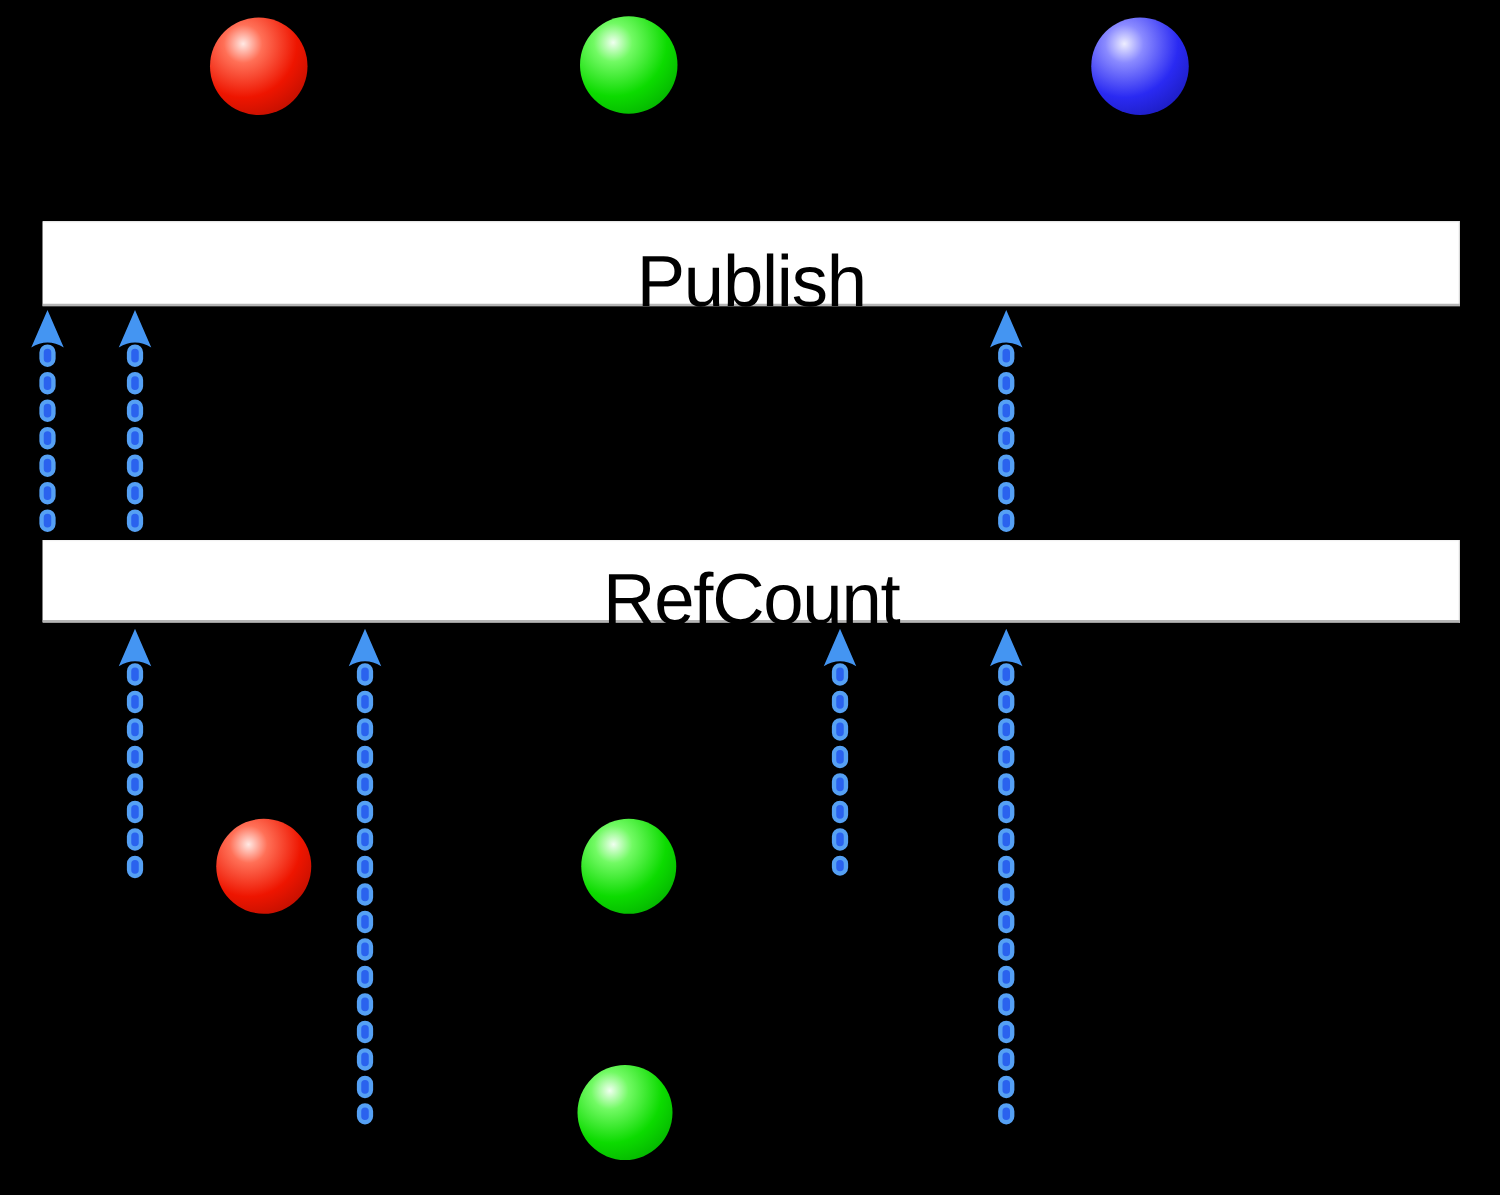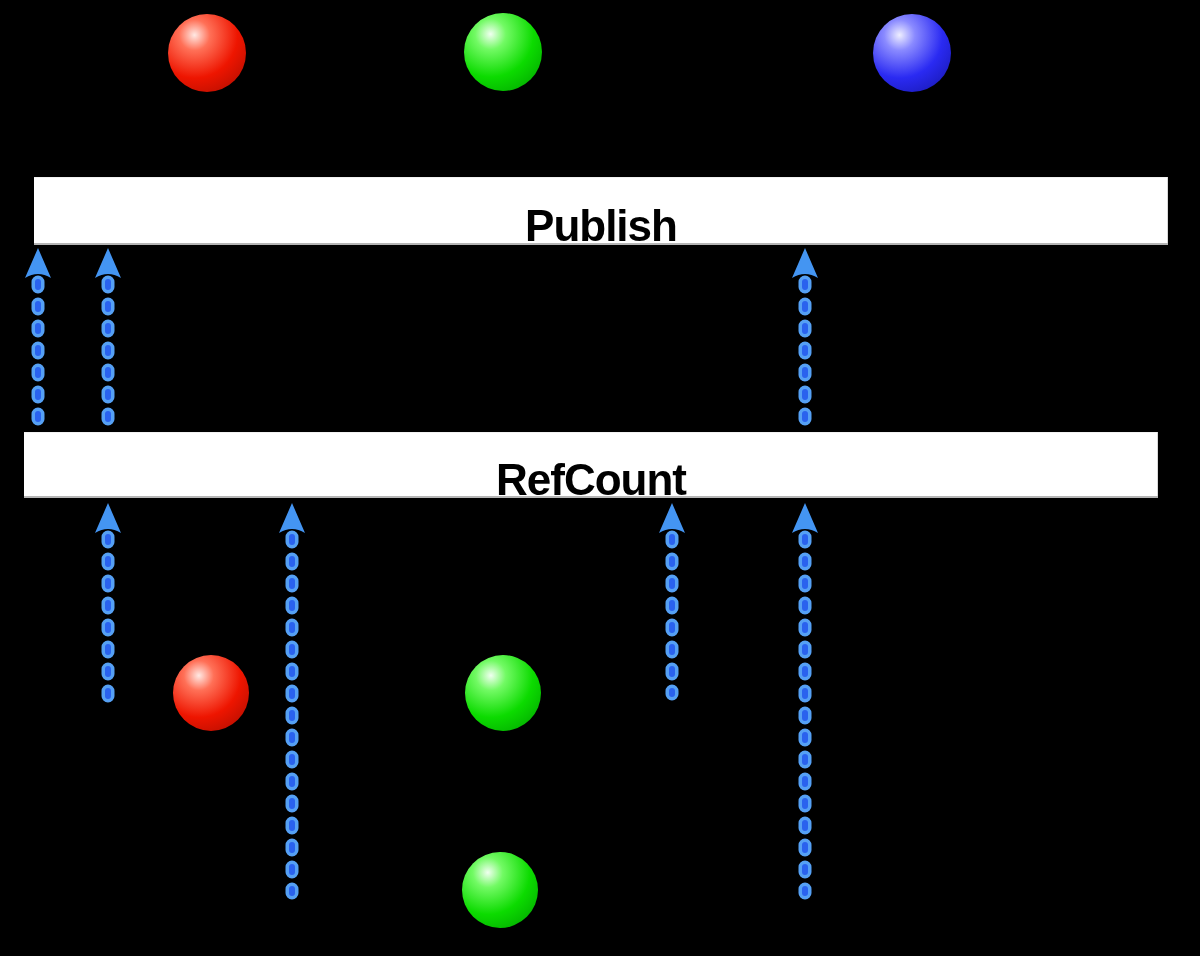--- a/index.html
+++ b/index.html
@@ -20,22 +20,22 @@
   .operator-bar {
     position: absolute;
     background: #ffffff;
     box-shadow: inset 0 -2px 0 #b5b5b5, inset -1px 0 0 #d8d8d8, inset 0 1px 0 #f2f2f2;
     display: flex;
     align-items: center;
     justify-content: center;
   }
   .operator-bar .bar-label {
     color: #000;
-    font-weight: 700;
-    font-size: 44px;
+    font-weight: 400;
+    font-size: 58px;
     letter-spacing: -1px;
     line-height: 1;
     transform: translateY(-2px);
     margin-top: 34px;
   }
   .marble {
     position: absolute;
     border-radius: 50%;
   }
 </style>
@@ -50,21 +50,21 @@
       <div class="marble" style="left: 873px; top: 14px; width: 78px; height: 78px; background: radial-gradient(circle at 34% 27%, rgb(238, 238, 255) 0%, rgb(138, 138, 255) 20%, rgb(42, 42, 242) 56%, rgb(22, 22, 171) 95%);"></div>
       <div class="marble" style="left: 173px; top: 655px; width: 76px; height: 76px; background: radial-gradient(circle at 34% 27%, rgb(255, 233, 228) 0%, rgb(255, 112, 87) 20%, rgb(238, 21, 0) 56%, rgb(173, 13, 0) 95%);"></div>
       <div class="marble" style="left: 465px; top: 655px; width: 76px; height: 76px; background: radial-gradient(circle at 34% 27%, rgb(240, 255, 240) 0%, rgb(114, 250, 100) 20%, rgb(12, 219, 0) 56%, rgb(0, 163, 0) 95%);"></div>
       <div class="marble" style="left: 462px; top: 852px; width: 76px; height: 76px; background: radial-gradient(circle at 34% 27%, rgb(240, 255, 240) 0%, rgb(114, 250, 100) 20%, rgb(12, 219, 0) 56%, rgb(0, 163, 0) 95%);"></div>
     </div>
 
   <div class="operator-bar" id="bar-0" style="left: 34px; top: 177px; width: 1134px; height: 68px; background: rgb(255, 255, 255);">
     <span class="bar-label" style="color: rgb(0, 0, 0);">Publish</span>
   </div>
 
-  <div class="operator-bar" id="bar-1" style="left: 24px; top: 432px; width: 1134px; height: 66px; background: rgb(255, 255, 255);">
+  <div class="operator-bar" id="bar-1" style="left: 34px; top: 432px; width: 1134px; height: 66px; background: rgb(255, 255, 255);">
     <span class="bar-label" style="color: rgb(0, 0, 0);">RefCount</span>
   </div>
 
   <svg class="layer" id="arrow-layer" width="1200" height="956" viewBox="0 0 1200 956">
       <g>
         <line x1="38" y1="282" x2="38" y2="433" stroke="#55A0F4" stroke-width="13" stroke-linecap="round" stroke-dasharray="5 17"></line>
         <line x1="38" y1="282" x2="38" y2="433" stroke="#2A62EE" stroke-width="6" stroke-linecap="round" stroke-dasharray="5 17"></line>
         <path d="M 38,248 L 25,278 Q 38,270 51,278 Z" fill="#4495F2"></path>
       </g>
       <g>

